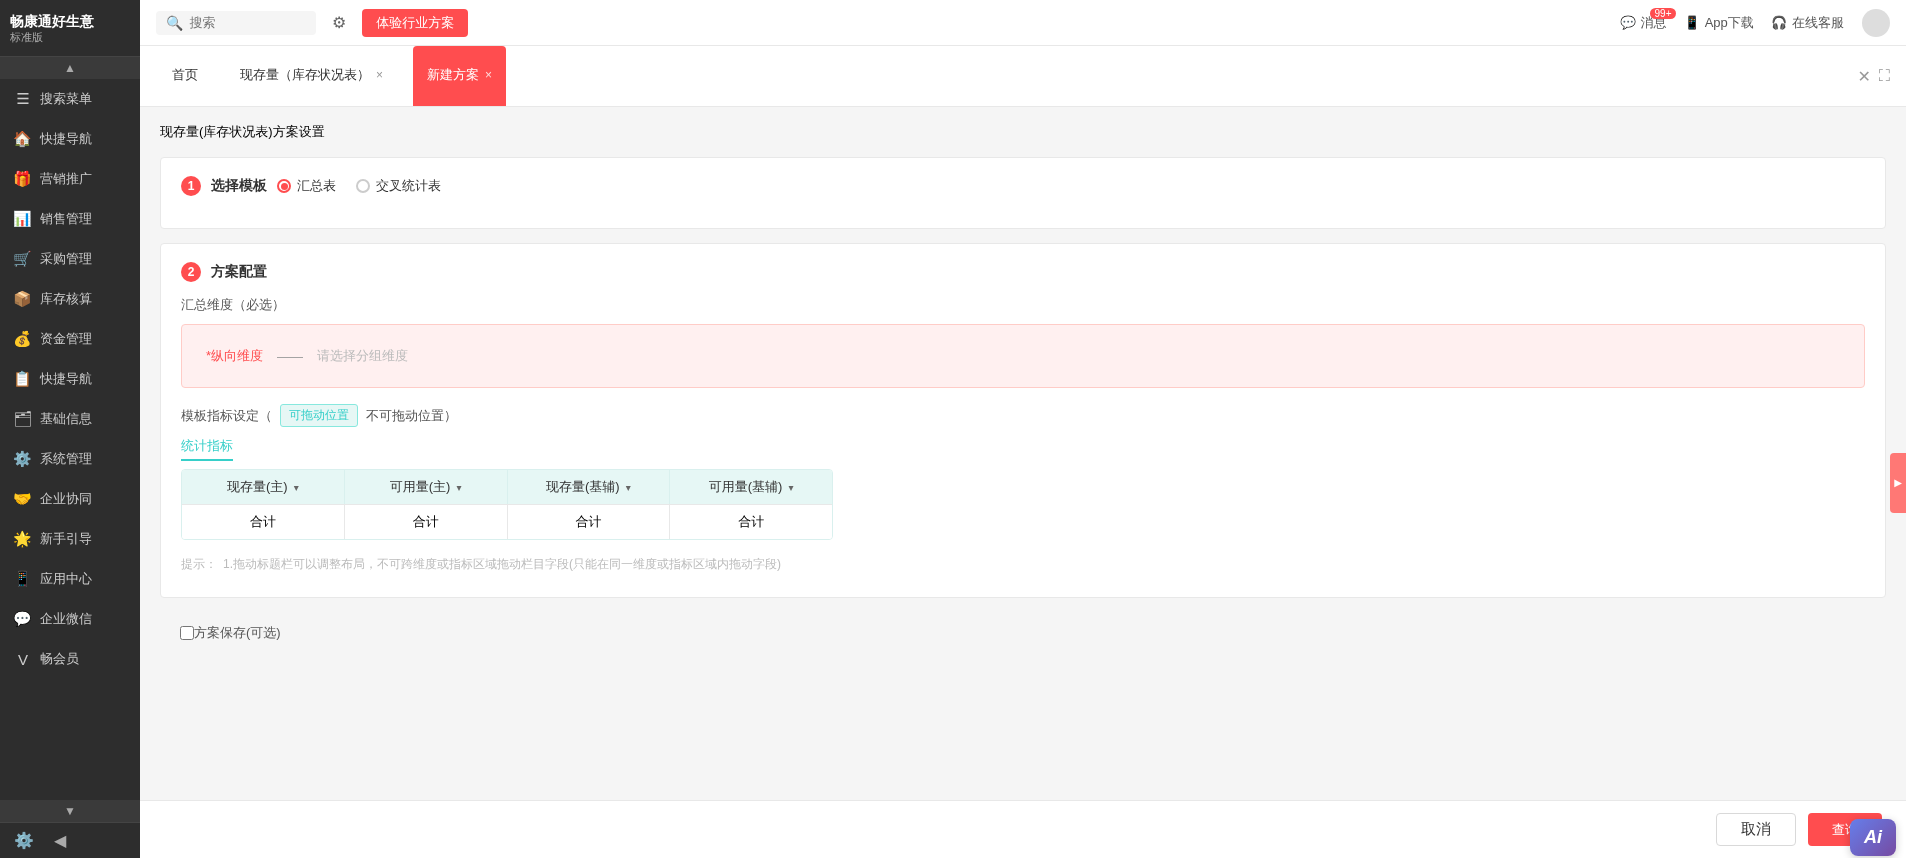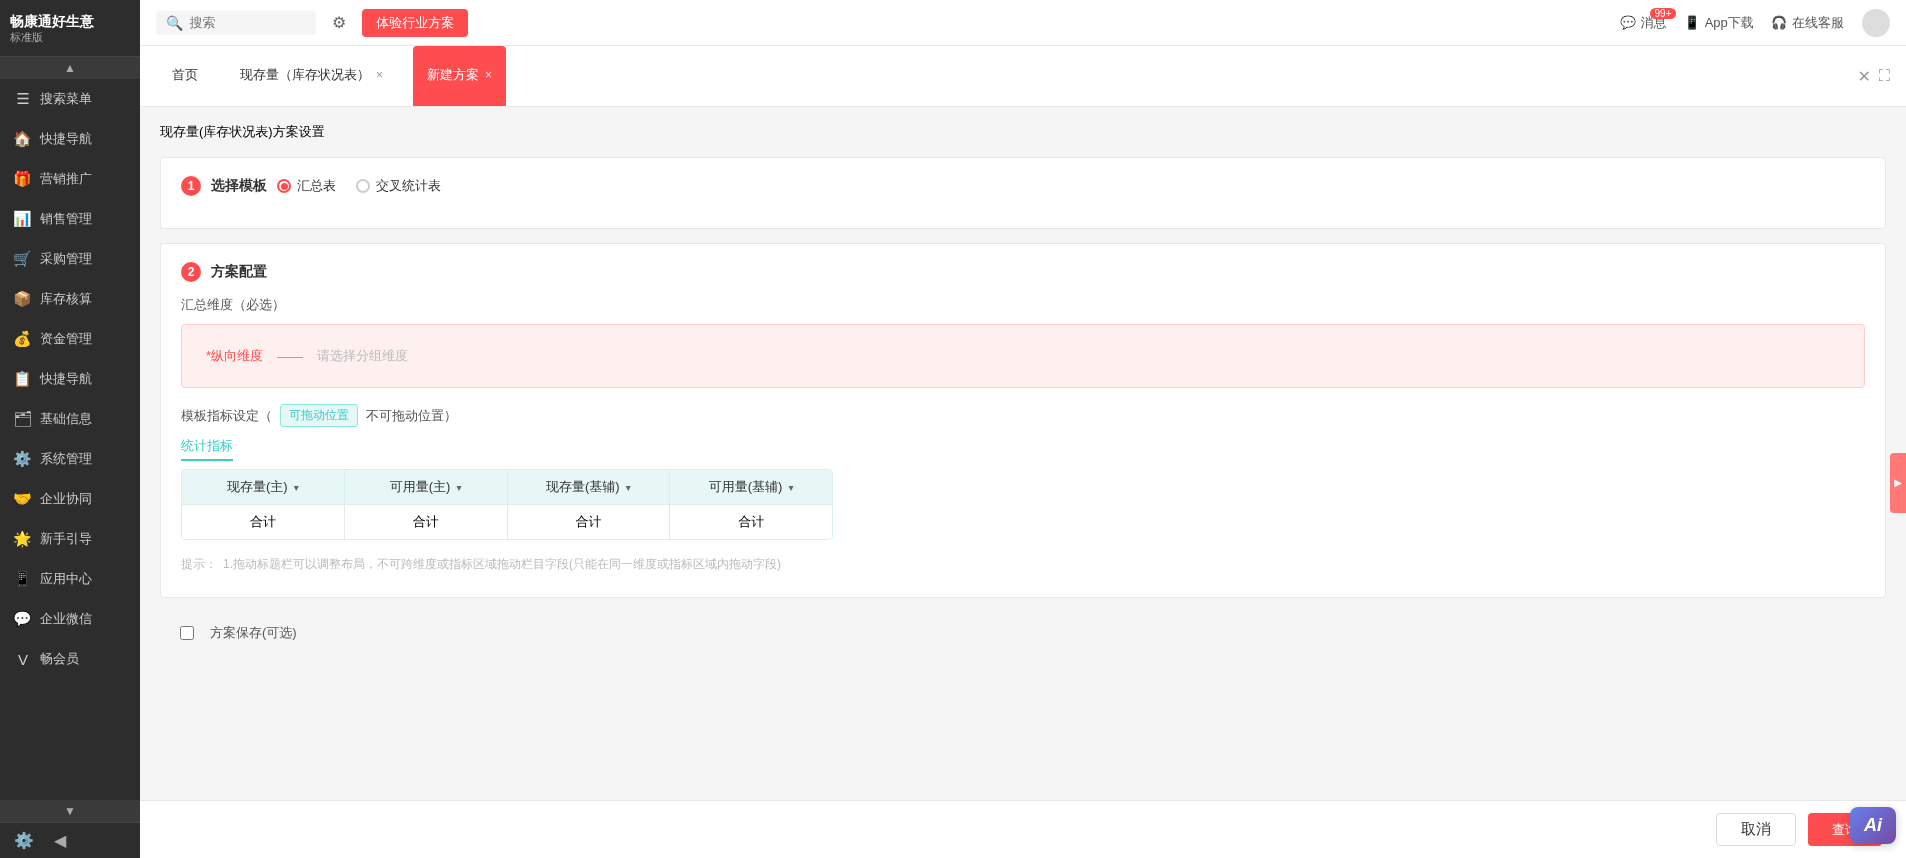--- a/index.html
+++ b/index.html
@@ -316,21 +316,21 @@
     .stat-cell:last-child { border-right: none; }
     .chevron-down { color: #666; font-size: 10px; }
 
     
     .tips-section { margin-top: 16px; }
     .tip-line { font-size: 12px; color: #bbb; margin-bottom: 6px; display: flex; gap: 6px; }
     .tip-num { color: #bbb; }
 
     
     .page-bottom { padding: 12px 20px; }
-    .save-checkbox { display: flex; align-items: center; gap: 16px; font-size: 13px; color: #555; cursor: pointer; }
+    .save-checkbox { display: flex; align-items: center; gap: 0; font-size: 13px; color: #555; cursor: pointer; }
     .save-checkbox input[type=checkbox] { width: 14px; height: 14px; }
 
     .bottom-actions {
       position: fixed;
       bottom: 0;
       right: 0;
       background: #fff;
       border-top: 1px solid #e8e8e8;
       padding: 12px 24px;
       display: flex;
@@ -371,21 +371,21 @@
       align-items: center;
       justify-content: center;
       cursor: pointer;
       border-radius: 4px 0 0 4px;
       font-size: 10px;
     }
 
     
     .ai-badge {
       position: fixed;
-      bottom: 14px;
+      bottom: 2px;
       right: 10px;
       background: linear-gradient(135deg, #667eea, #764ba2);
       color: white;
       border-radius: 8px;
       padding: 8px 14px;
       font-size: 18px;
       font-weight: bold;
       font-style: italic;
       cursor: pointer;
       box-shadow: 0 2px 8px rgba(0,0,0,0.2);

